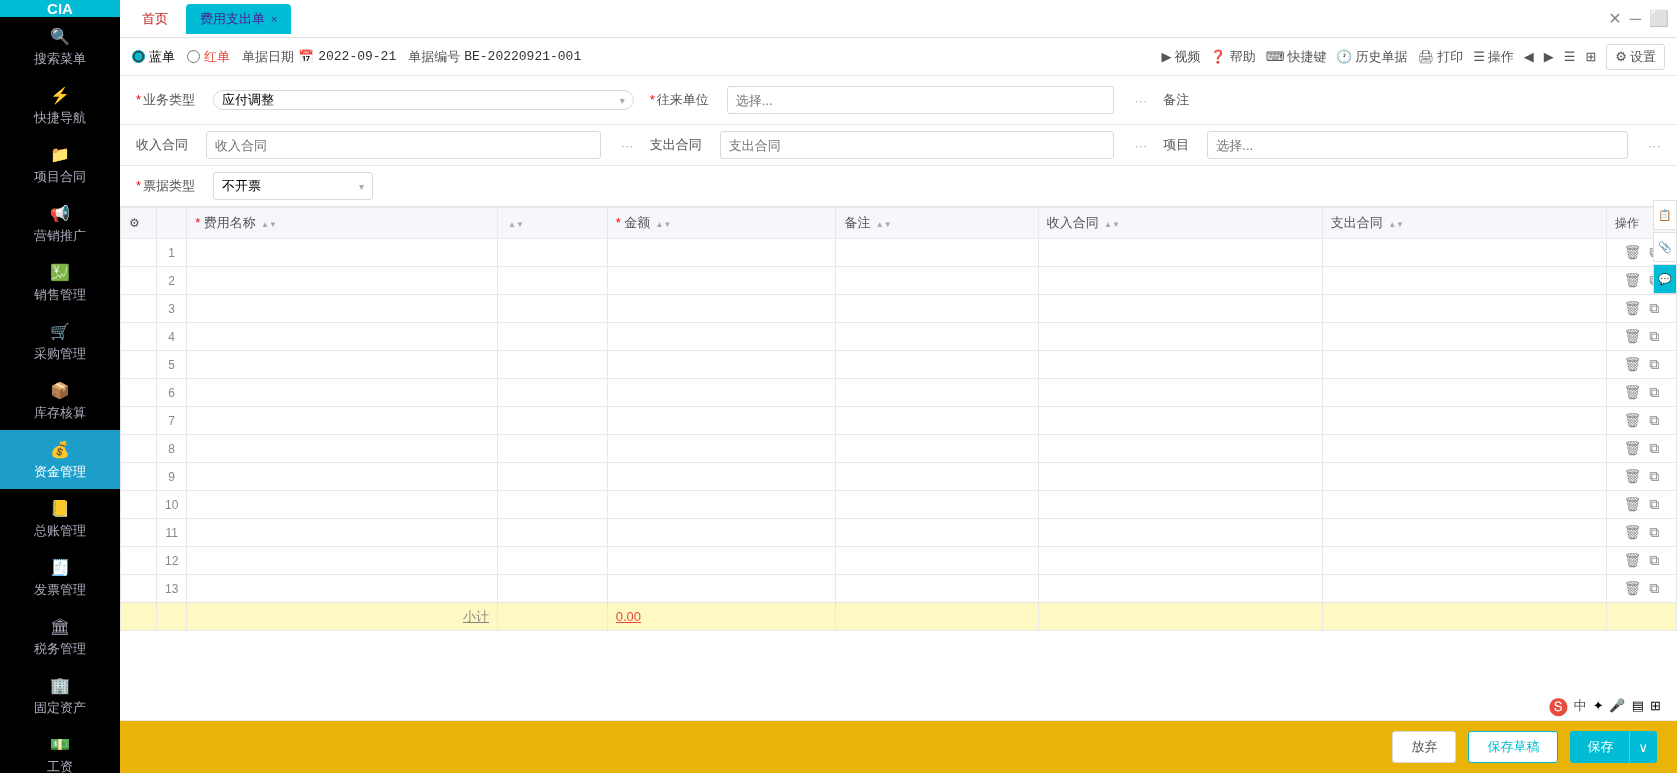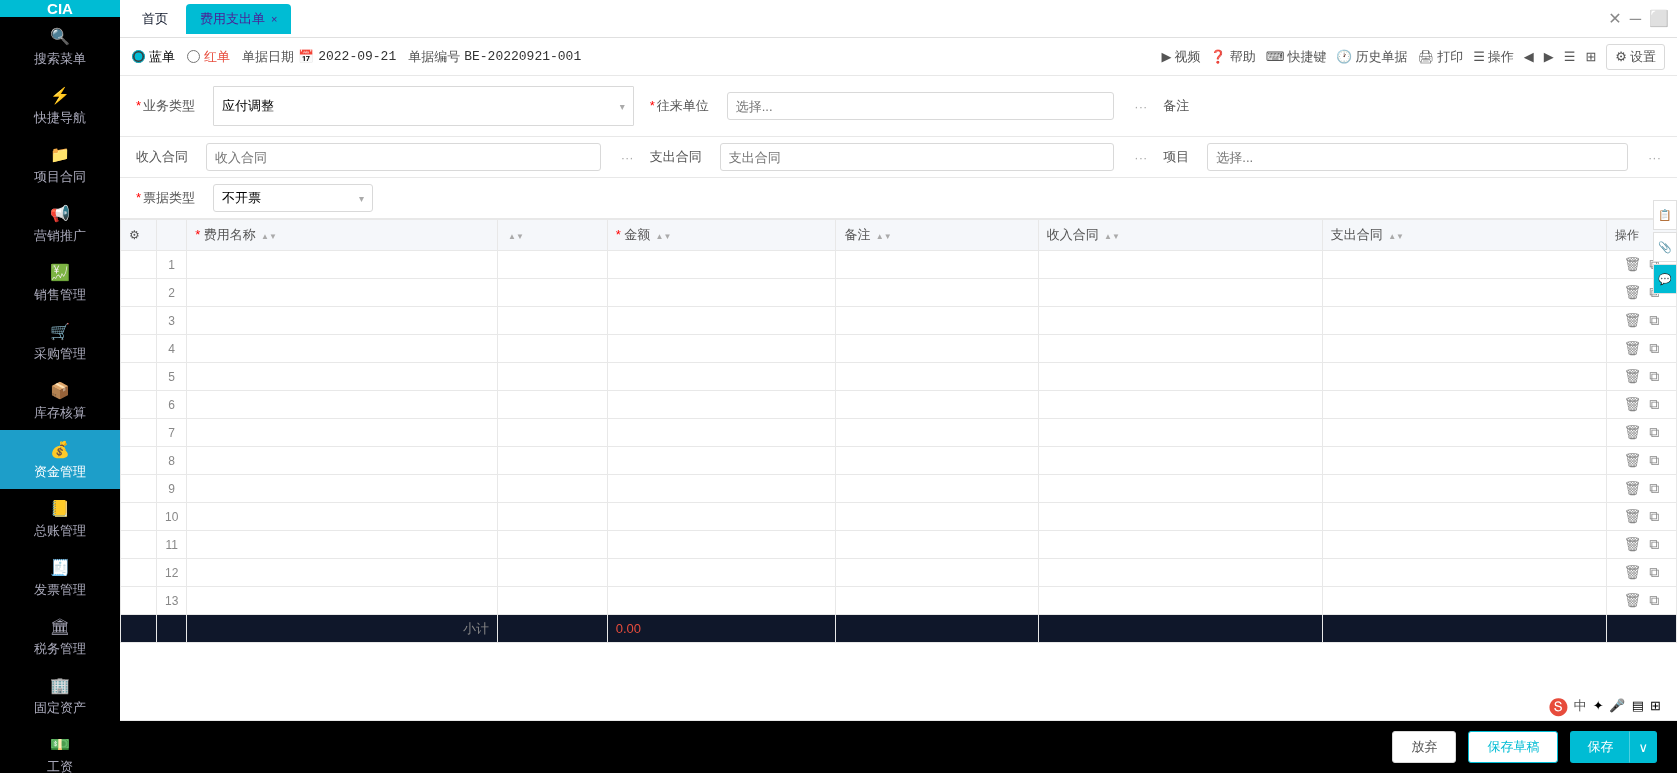--- a/index.html
+++ b/index.html
@@ -8,21 +8,21 @@
     
     .sidebar { width: 120px; background: #000000; color: #fff; display: flex; flex-direction: column; height: 100%; flex-shrink: 0; }
     .sidebar-header { background: #00bcd4; height: 44px; display: flex; align-items: center; justify-content: center; font-size: 15px; font-weight: bold; color: #fff; }
     .sidebar-item { display: flex; flex-direction: column; align-items: center; padding: 10px 0 8px; cursor: pointer; color: #aab; font-size: 12px; gap: 4px; }
     .sidebar-item.active { background: #1d9ec9; color: #fff; }
     .sidebar-item .icon { font-size: 16px; }
 
     
     .tab-bar { background: #fff; display: flex; align-items: center; border-bottom: 1px solid #e0e0e0; height: 38px; padding: 0 8px; gap: 4px; }
     .tab { padding: 6px 14px; border-radius: 4px 4px 0 0; cursor: pointer; font-size: 13px; color: #555; display: flex; align-items: center; gap: 6px; }
-    .tab.home { background: none; color: #0f172a; align-items: flex-end; }
+    .tab.home { background: none; color: #b91c1c; align-items: flex-end; }
     .tab.active { background: #00bcd4; color: #4c1d95; }
     .tab .close { font-size: 11px; cursor: pointer; }
 
     
     .toolbar { background: #fff; border-bottom: 1px solid #e8e8e8; padding: 6px 12px; display: flex; align-items: center; gap: 12px; height: 38px; }
     .toolbar-radio { display: flex; align-items: center; gap: 4px; font-size: 13px; }
     .toolbar-field { display: flex; align-items: center; gap: 4px; color: #555; }
     .toolbar-field .val { color: #333; font-weight: 500; font-family: Liberation Mono, monospace; }
     .toolbar-sep { flex: 1; }
     .toolbar-right { display: flex; align-items: center; gap: 10px; color: #555; }
@@ -40,26 +40,26 @@
     .form-select .arrow { color: #aaa; font-size: 10px; }
 
     
     .table-area { flex: 1; overflow-y: auto; background: #fff; }
     .expense-table { width: 100%; border-collapse: collapse; }
     .expense-table thead tr { background: #f5f7fa; }
     .expense-table th { border: 1px solid #e8e8e8; padding: 6px 8px; text-align: left; font-weight: normal; color: #555; font-size: 12px; white-space: nowrap; }
     .expense-table th .sort { display: inline-flex; flex-direction: column; margin-left: 2px; font-size: 8px; color: #aaa; }
     .expense-table td { border: 1px solid #e8e8e8; padding: 4px 8px; height: 28px; }
     .expense-table td.num { color: #888; font-size: 12px; width: 30px; text-align: center; }
-    .subtotal-row td { background: #0f172a; font-weight: 500; }
+    .subtotal-row td { background: #fef9c3; font-weight: 500; text-decoration: underline; }
     .ops-col { width: 70px; text-align: center; }
     .op-btn { cursor: pointer; color: #888; font-size: 14px; margin: 0 2px; }
 
     
-    .bottom-bar { background: #000000; border-top: 1px solid #e8e8e8; padding: 10px 20px; display: flex; align-items: center; justify-content: flex-end; gap: 12px; }
+    .bottom-bar { background: #eab308; border-top: 1px solid #e8e8e8; padding: 10px 20px; display: flex; align-items: center; justify-content: flex-end; gap: 12px; }
     .btn { padding: 6px 18px; border-radius: 3px; cursor: pointer; border: 1px solid #d9d9d9; font-size: 13px; }
     .btn-default { background: #fff; color: #555; }
     .btn-secondary { background: #fff; color: #333; border: 1px solid #00bcd4; color: #00bcd4; }
     .btn-primary-split { display: flex; }
     .btn-primary-split .main-btn { background: #00bcd4; color: #fff; border: 1px solid #00bcd4; border-right: 1px solid rgba(255,255,255,0.3); padding: 6px 16px; border-radius: 3px 0 0 3px; cursor: pointer; }
     .btn-primary-split .arrow-btn { background: #00bcd4; color: #fff; border: 1px solid #00bcd4; border-left: none; padding: 6px 8px; border-radius: 0 3px 3px 0; cursor: pointer; }
 
     
     .float-right { position: fixed; right: 0; top: 200px; display: flex; flex-direction: column; gap: 2px; }
     .float-btn { background: #fff; border: 1px solid #e0e0e0; width: 24px; height: 30px; display: flex; align-items: center; justify-content: center; cursor: pointer; font-size: 11px; color: #555; }
@@ -208,21 +208,21 @@
       <button class="settings-btn">
         <span>⚙</span>
         <span>设置</span>
       </button>
     </div>
   </div>
 
   <div class="form-area">
     <div class="form-row">
       <span class="form-label required">业务类型</span>
-      <div class="form-select" style="flex:1;height:40px;border:1px solid #d9d9d9;border-radius:1px;padding:0 8px;display:flex;align-items:center;justify-content:space-between;">
+      <div class="form-select" style="flex:1;height:20px;border:1px solid #d9d9d9;border-radius:14px;padding:0 8px;display:flex;align-items:center;justify-content:space-between;">
         <span>应付调整</span>
         <span class="arrow">▾</span>
       </div>
     </div>
     <div class="form-row">
       <span class="form-label required">往来单位</span>
       <input class="form-input placeholder" type="text" style="flex: 1 1 0%;" placeholder="选择...">
       <span class="form-dots">···</span>
     </div>
     <div class="form-row">

